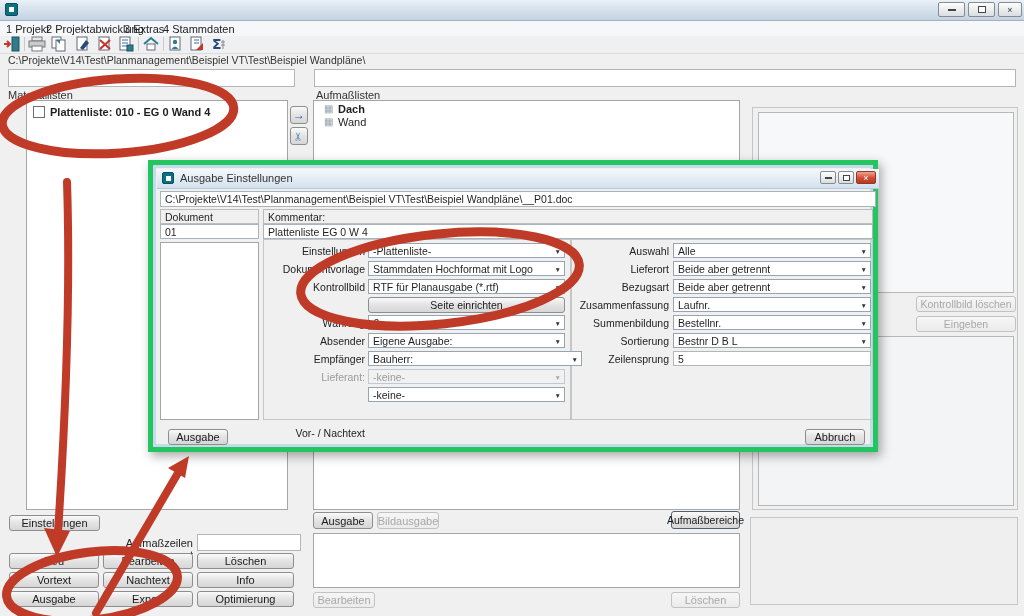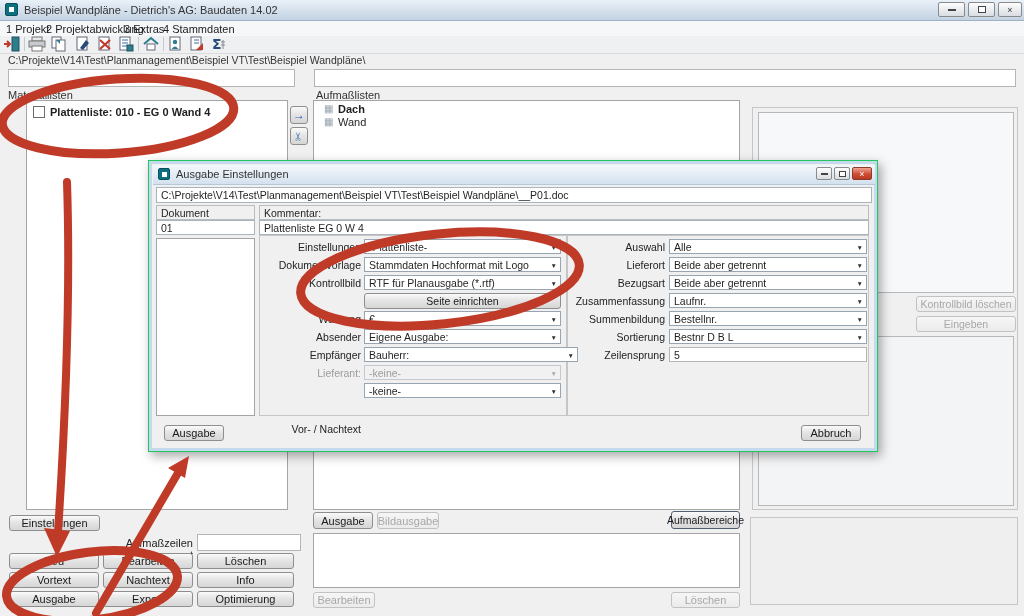--- a/index.html
+++ b/index.html
@@ -30,37 +30,36 @@
       font-size:10.5px;display:flex;align-items:center;padding:0 4px;}
   .white{background:#fff;border-color:#aab4bd;}
   .select{position:absolute;background:#fff;border:1px solid #97a5b2;box-sizing:border-box;
       display:flex;align-items:center;padding:0 4px 0 4px;font-size:10.5px;overflow:hidden;}
   .select .arr{position:absolute;right:3px;top:50%;transform:translateY(-50%);font-size:6.5px;color:#333;}
   .select.dis{background:#f1f1f1;color:#9b9b9b;border-color:#c3c9ce;}
   .select.dis .arr{color:#aaa;}
   .flabel{position:absolute;text-align:right;font-size:10.5px;color:#222;}
   .flabel.dis{color:#9b9b9b;}
   .dialog{position:absolute;left:148px;top:160px;width:730px;height:292px;background:#f0f0f0;
-      border:1px solid #22c55e;box-shadow:inset 0 0 0 3px #c5daec,3px 4px 10px rgba(0,0,0,.35);box-sizing:border-box;}
+      border:5px solid #22c55e;box-shadow:inset 0 0 0 3px #c5daec,3px 4px 10px rgba(0,0,0,.35);box-sizing:border-box;}
   .dlgtitle{position:absolute;left:4px;top:4px;width:722px;height:19px;
       background:linear-gradient(#f4f8fc,#d3e1ee);border-bottom:1px solid #b5c8da;}
   .appicon{position:absolute;width:13px;height:13px;background:#0d7080;border-radius:2px;
       border:1px solid #07505c;box-sizing:border-box;}
   .appicon::after{content:"";position:absolute;left:3px;top:3px;width:5px;height:5px;background:#fff;}
   .chk{position:absolute;width:12px;height:12px;background:#fff;border:1px solid #6e6e6e;box-sizing:border-box;}
   .gridico{color:#98a4ae;font-size:10px;}
   .rsq{display:inline-block;width:6px;height:5px;border:1px solid #444;background:#fff;}
   svg.ovl{position:absolute;left:0;top:0;z-index:1000;pointer-events:none;}
 </style>
 </head>
 <body>
 
 <div class="titlebar">
   <div class="appicon" style="left:5px;top:3px;"></div>
-  <div class="t" style="left:24px;top:4px;color:#333;">Beispiel Wandpläne - Dietrich's AG: Baudaten 14.02</div>
   <div class="winbtn" style="left:938px;top:2px;width:27px;height:15px;">
       <span style="display:inline-block;width:8px;height:2px;background:#444;"></span>
     </div>
   <div class="winbtn" style="left:968px;top:2px;width:27px;height:15px;">
       <span class="rsq"></span>
     </div>
   <div class="winbtn" style="left:998px;top:2px;width:24px;height:15px;">×</div>
 </div>
 
 <div class="menubar">

